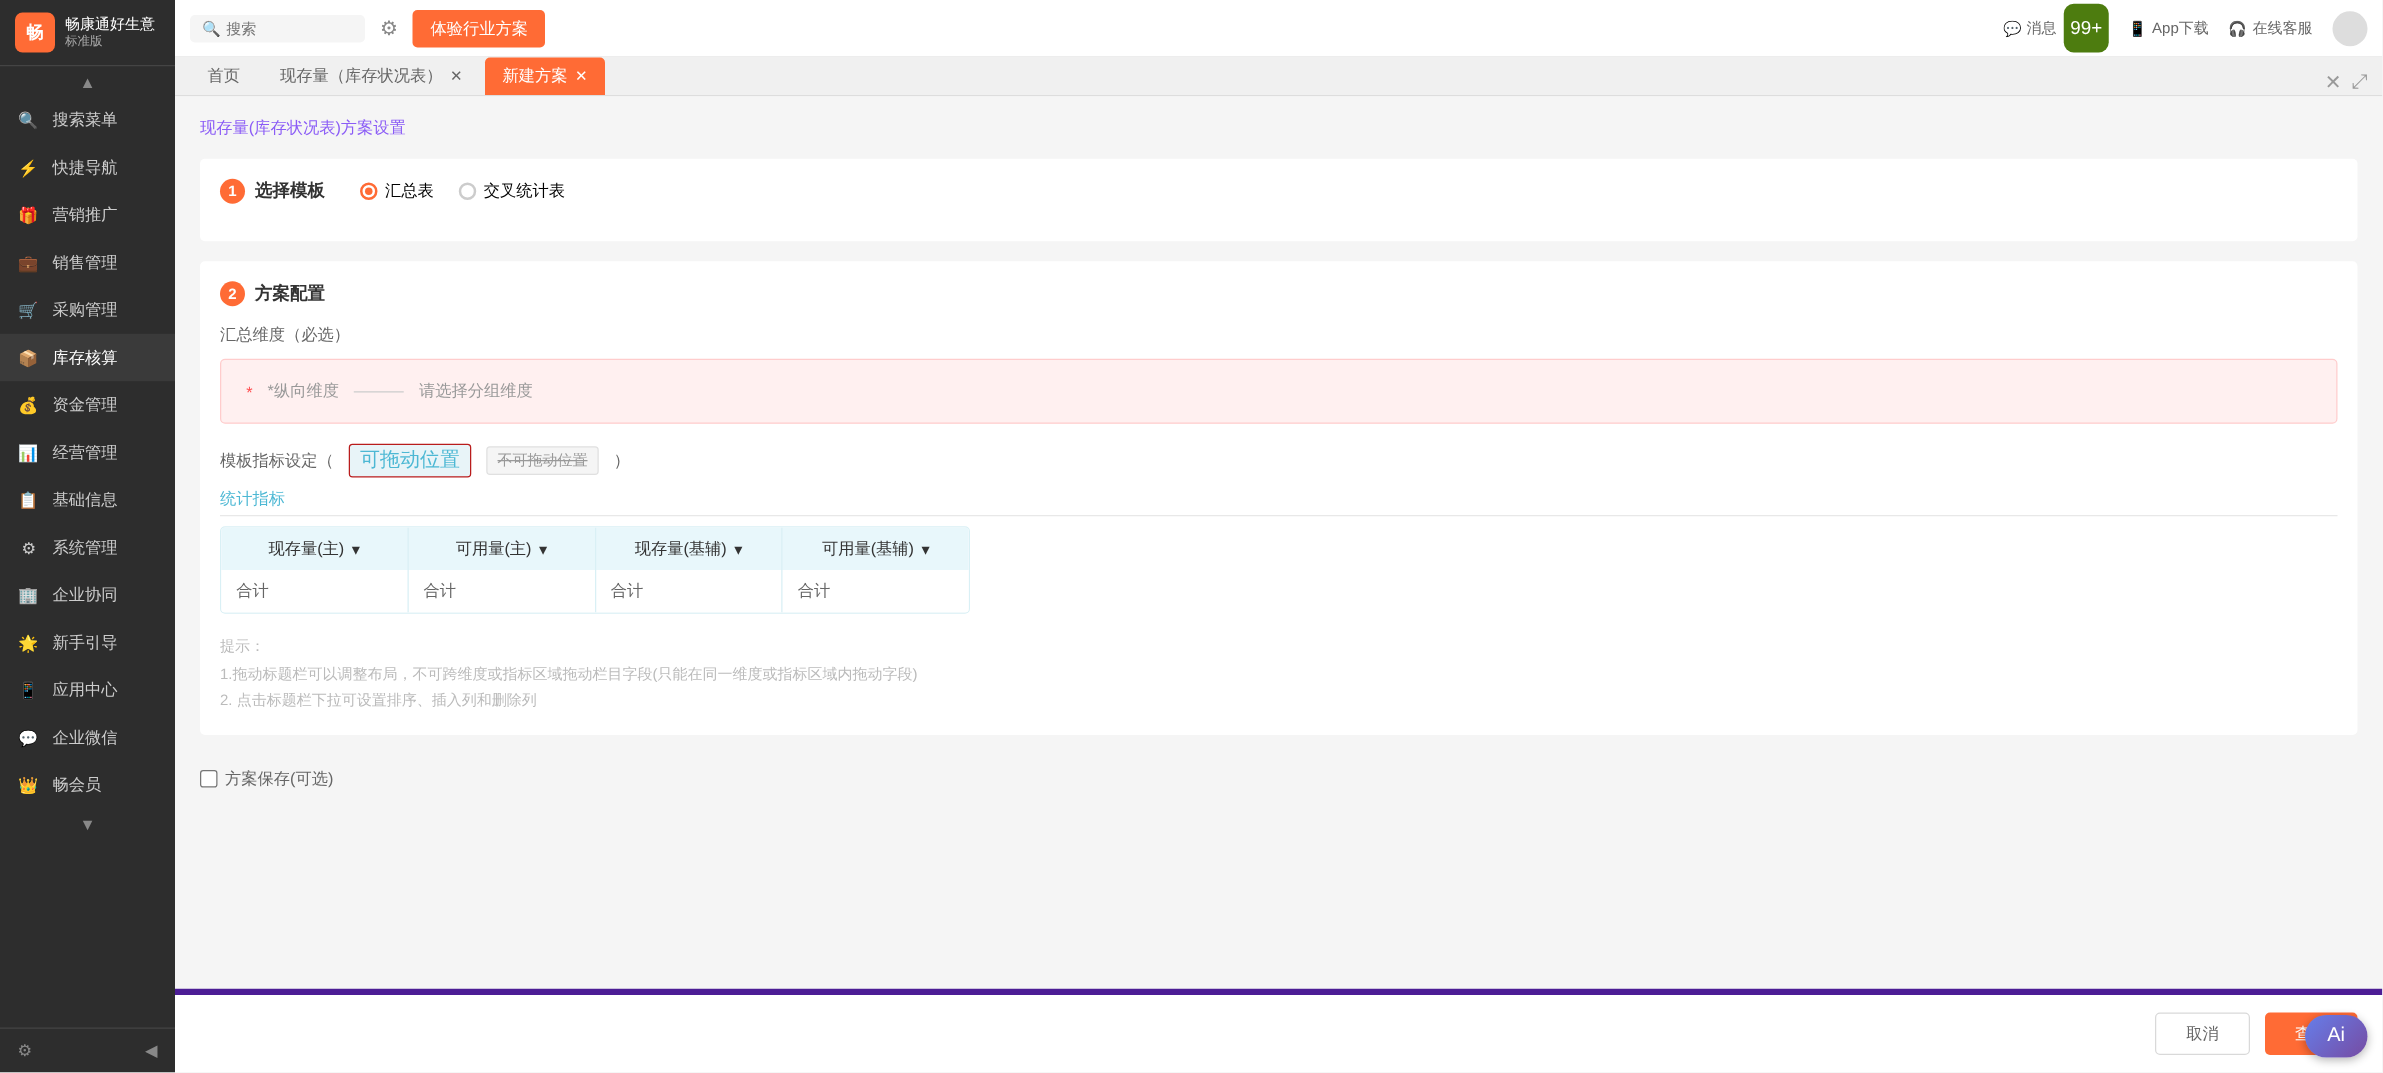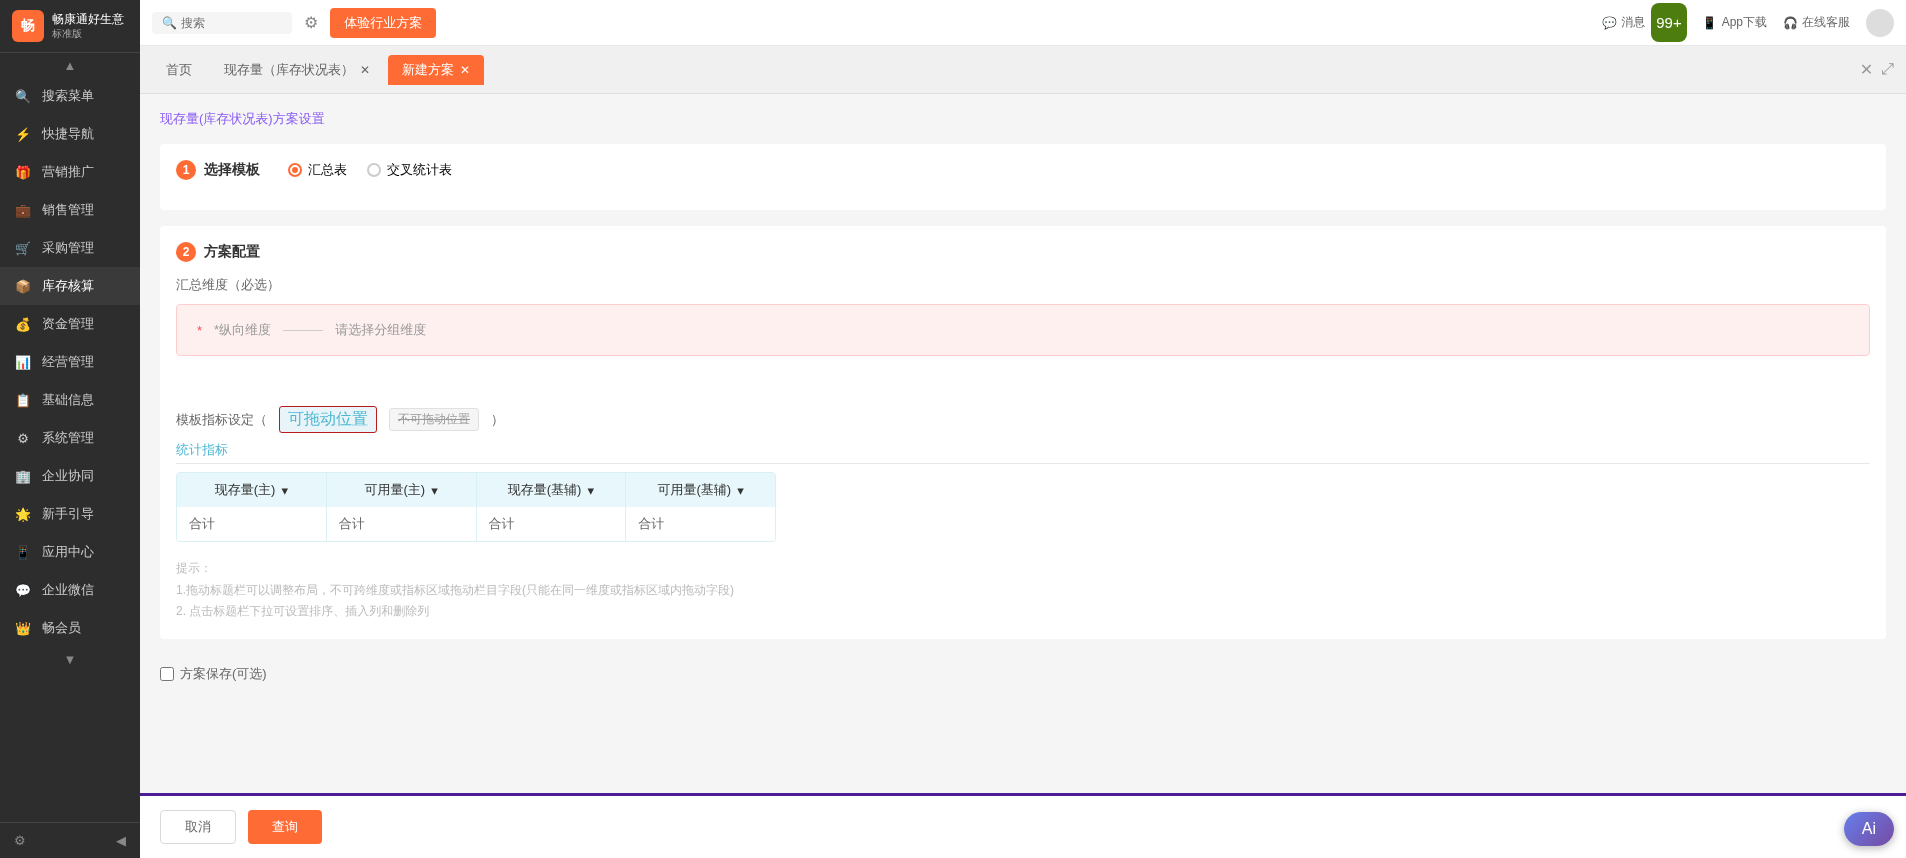--- a/index.html
+++ b/index.html
@@ -101,25 +101,25 @@
     }
     .badge {
       background: #4d7c0f; color: #fff; border-radius: 8px;
       padding: 11px 5px; font-size: 15px; margin-left: 2px;
     }
     .avatar { width: 28px; height: 28px; background: #ddd; border-radius: 50%; }
 
     
     .tabs {
       display: flex;
-      align-items: center;
+      align-items: flex-end;
       background: #f0f0f0;
       border-bottom: 1px solid #ddd;
       padding: 0 12px;
-      height: 48px;
+      height: 31px;
       flex-shrink: 0;
     }
     .tab {
       display: flex; align-items: center; gap: 6px;
       padding: 6px 14px;
       font-size: 13px; color: #666;
       cursor: pointer;
       border-radius: 4px 4px 0 0;
       margin-right: 4px;
       background: transparent;
@@ -178,21 +178,21 @@
     .dim-required {
       background: #fff0f0; border: 1px solid #ffcccc;
       border-radius: 4px; padding: 16px 20px;
       display: flex; align-items: center; gap: 12px;
       color: #999;
     }
     .dim-required-star { color: #ff4d4f; }
     .dim-required-line { width: 40px; height: 1px; background: #ccc; }
 
     .indicator-label {
-      font-size: 13px; color: #666; margin-bottom: 8px; display: flex; align-items: center; gap: 12px; margin-top: 34px;
+      font-size: 13px; color: #666; margin-bottom: 8px; display: flex; align-items: center; gap: 12px;
     }
     .drag-badge {
       background: #e8f4f8; color: #4db8d4; border: 1px solid #b91c1c;
       border-radius: 3px; padding: 2px 8px; font-size: 16px;
     }
     .no-drag-badge {
       background: #f5f5f5; color: #999; border: 1px solid #e0e0e0;
       border-radius: 3px; padding: 2px 8px; font-size: 12px;
       text-decoration: line-through;
     }
@@ -233,24 +233,24 @@
     .save-row {
       display: flex; align-items: center; gap: 8px;
       padding: 10px 0;
     }
     .checkbox-label { display: flex; align-items: center; gap: 6px; font-size: 13px; color: #666; }
     input[type=checkbox] { width: 14px; height: 14px; }
 
     
     .footer-bar {
       background: #fff;
-      border-top: 3px solid #4c1d95;
+      border-top: 5px solid #4c1d95;
       padding: 14px 20px;
       display: flex;
-      justify-content: flex-start;
+      justify-content: flex-end;
       gap: 12px;
       flex-shrink: 0;
     }
     .btn-cancel {
       background: #fff; border: 1px solid #d9d9d9;
       color: #666; padding: 7px 24px; border-radius: 4px; cursor: pointer; font-size: 13px;
     }
     .btn-query {
       background: #ff6b35; border: none;
       color: #fff; padding: 7px 24px; border-radius: 4px; cursor: pointer; font-size: 13px;

